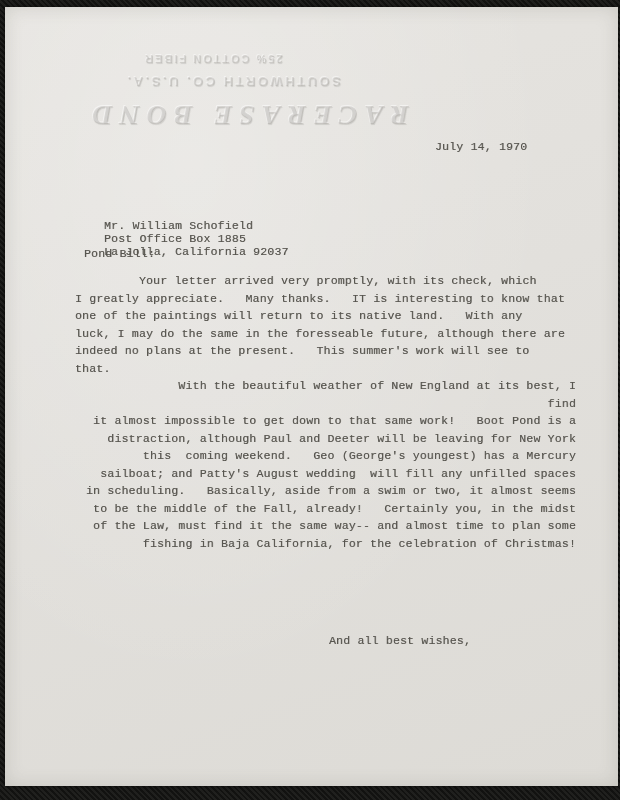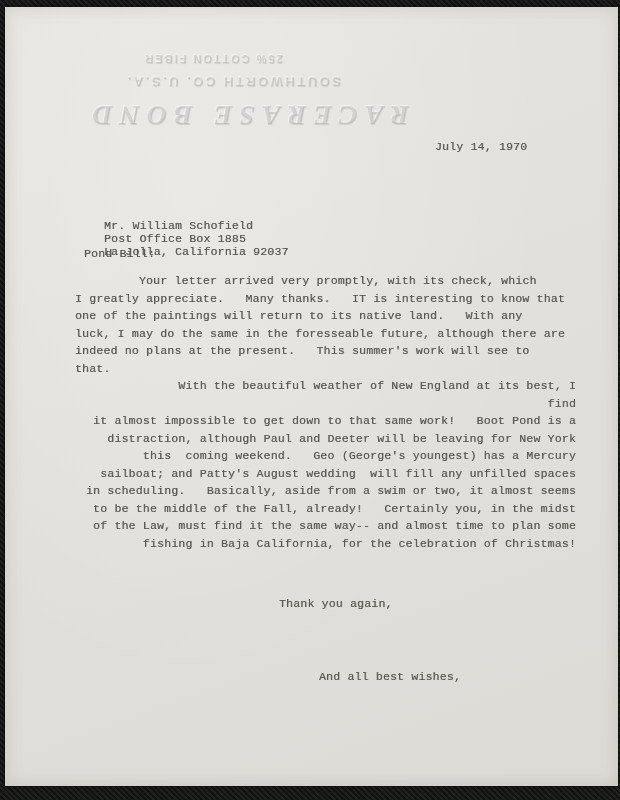--- a/index.html
+++ b/index.html
@@ -65,21 +65,21 @@
     font-weight: bold;
     font-size: 11px; letter-spacing: 2px;
     transform: translateX(34px);
   }
   .date-line   { top: 131px; left: 414px; margin-left: 16px; }
   .address     { top: 164px; left: 99px; }
   .salutation  { top: 238px; left: 79px; }
   .para-1      { top: 265px; left: 70px; width: 492px; }
   .para-2      { top: 370px; left: 79px; width: 492px; text-align: right; }
   .closing-1   { top: 588px; left: 274px; }
-  .closing-2   { top: 625px; left: 314px; margin-top: 36px; }
+  .closing-2   { top: 625px; left: 324px; }
 </style>
 </head>
 <body>
 
 <div class="scan-backdrop"></div>
 
 <div class="paper">
 
   <div class="watermark">
     <div class="wm-line wm-brand">RACERASE BOND</div>
@@ -105,17 +105,16 @@
   <div class="typed para-2">         With the beautiful weather of New England at its best, I find
 it almost impossible to get down to that same work!   Boot Pond is a
 distraction, although Paul and Deeter will be leaving for New York
 this  coming weekend.   Geo (George's youngest) has a Mercury
 sailboat; and Patty's August wedding  will fill any unfilled spaces
 in scheduling.   Basically, aside from a swim or two, it almost seems
 to be the middle of the Fall, already!   Certainly you, in the midst
 of the Law, must find it the same way-- and almost time to plan some
 fishing in Baja California, for the celebration of Christmas!</div>
 
-  <div class="typed closing-1">Thank you again,</div>
 
   <div class="typed closing-2">And all best wishes,</div>
 
 </div>
 
 </body></html>

